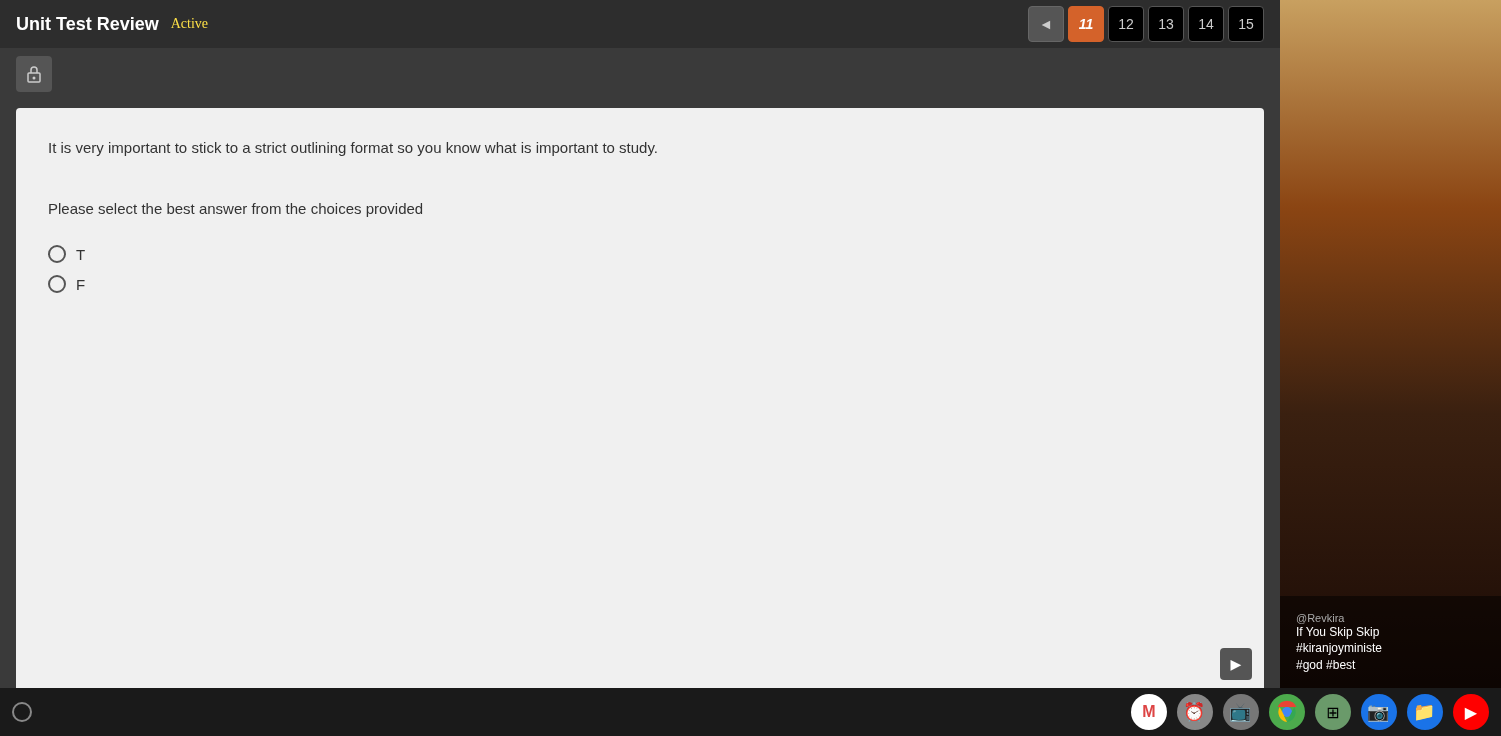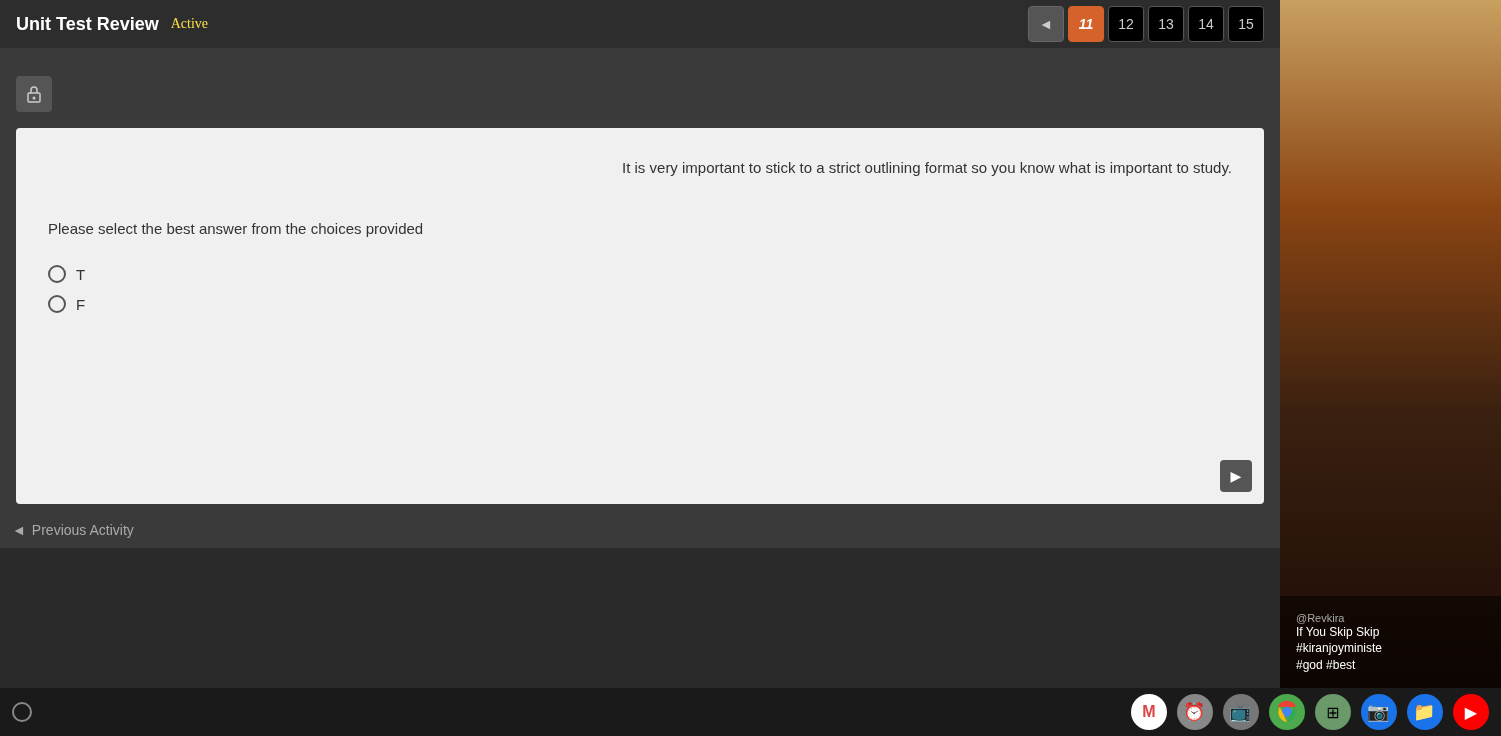--- a/index.html
+++ b/index.html
@@ -11,25 +11,24 @@
       overflow: hidden;
       position: relative;
     }
 
     
     .main-wrapper {
       position: absolute;
       top: 0;
       left: 0;
       width: 1280px;
-      height: 548px;
+      height: 736px;
       background: #3a3a3a;
       display: flex;
       flex-direction: column;
-      gap: 20px;
     }
 
     
     .header-bar {
       display: flex;
       align-items: center;
       justify-content: space-between;
       padding: 6px 16px;
       background: #2d2d2d;
       min-height: 48px;
@@ -126,21 +125,20 @@
 
     .question-inner {
       padding: 28px 32px;
     }
 
     .question-text {
       font-size: 15px;
       color: #333;
       line-height: 1.6;
       margin-bottom: 40px;
-      text-align: right;
     }
 
     .answer-prompt {
       font-size: 15px;
       color: #333;
       margin-bottom: 28px;
     }
 
     .answer-options {
       display: flex;

